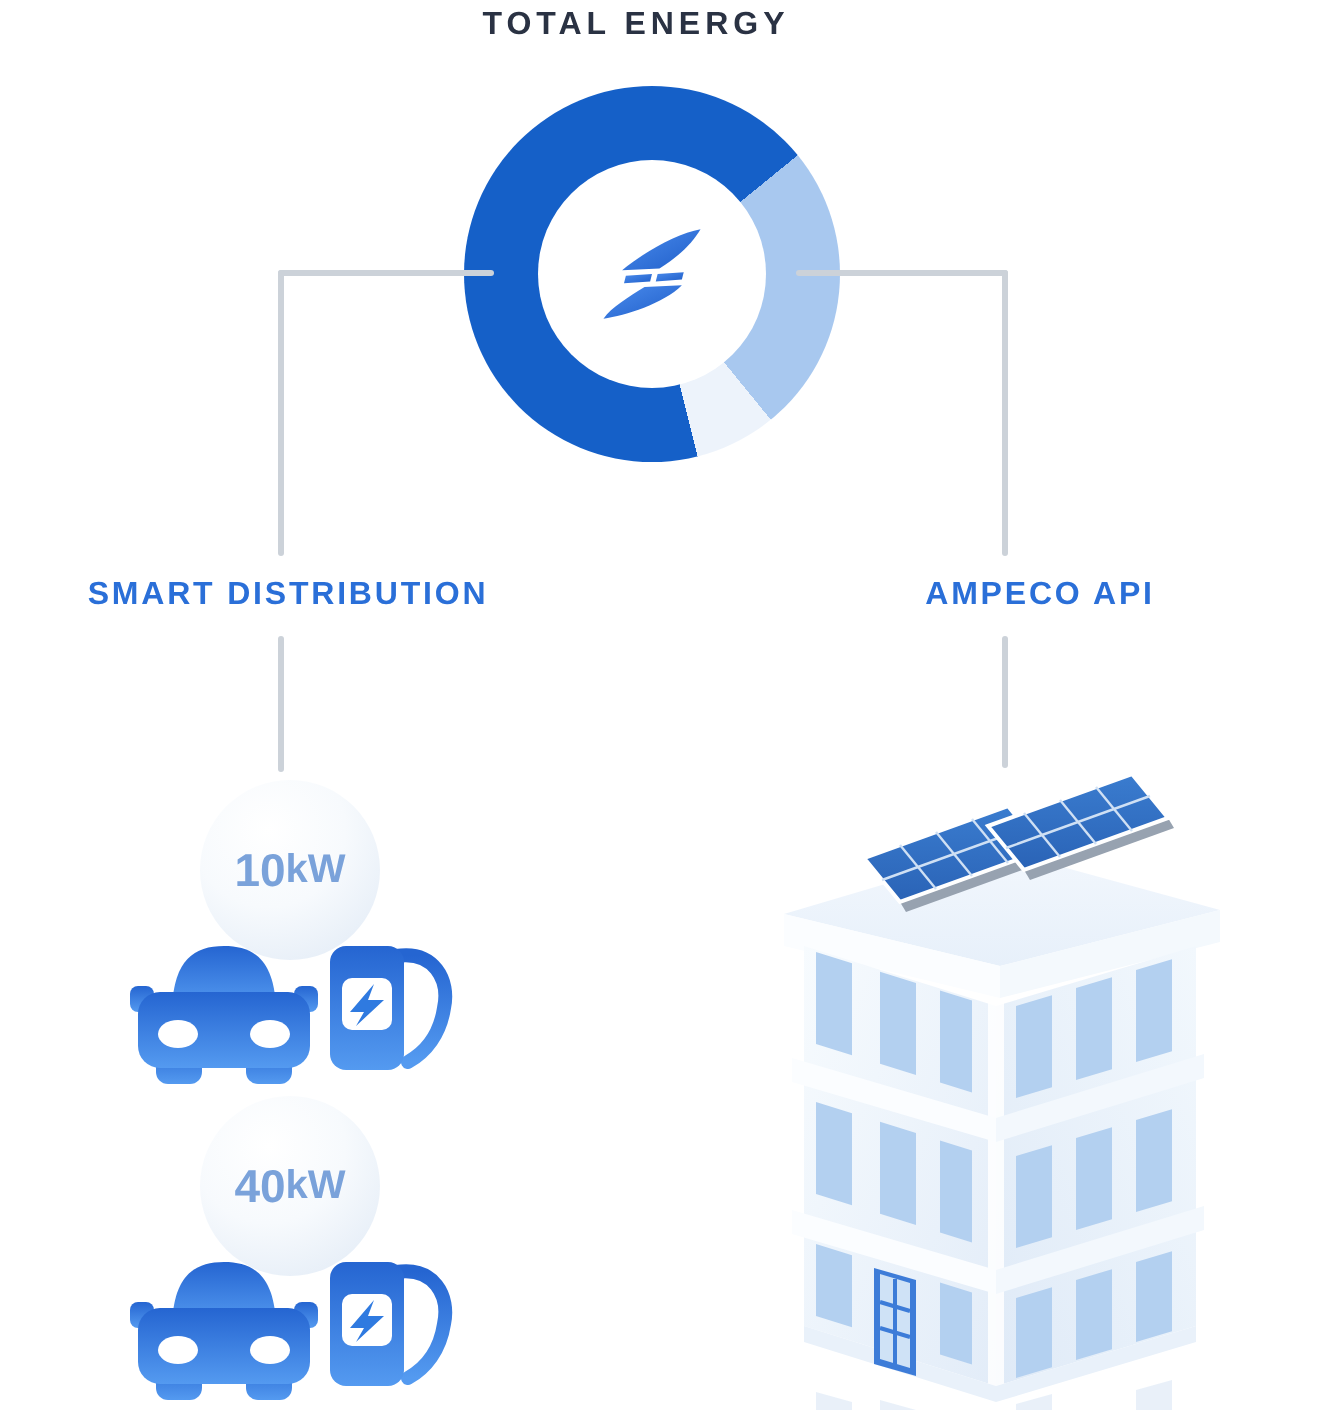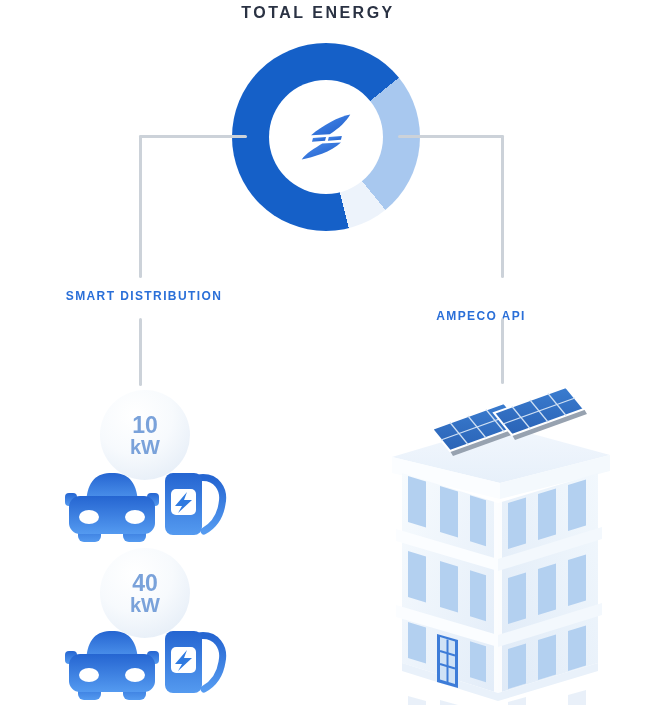--- a/index.html
+++ b/index.html
@@ -23,29 +23,29 @@
     position:absolute;left:232px;top:43px;width:188px;height:188px;
     border-radius:50%;z-index:2;
   }
   .donut-hole{
     position:absolute;left:37px;top:37px;width:114px;height:114px;
     background:#fff;border-radius:50%;
     display:flex;align-items:center;justify-content:center;
   }
   .branch-label{
     position:absolute;top:289px;transform:translateX(-50%);
-    font-size:12px;font-weight:700;letter-spacing:1.4px;white-space:nowrap;
+    font-size:16px;font-weight:700;letter-spacing:1.4px;white-space:nowrap;
     color:var(--accent,#2a6fd8);z-index:4;text-align:right;
   }
   .branch-label.left{left:144px;}
-  .branch-label.right{left:481px;margin-top:20px;}
+  .branch-label.right{left:520px;}
   .kw-circle{
     position:absolute;left:100px;width:90px;height:90px;border-radius:50%;
     background:radial-gradient(circle at 38% 28%, #ffffff 0%, #f7fafd 45%, #dfe9f5 100%);
-    display:flex;flex-direction:column;align-items:center;justify-content:center;
+    display:flex;flex-direction:row;align-items:center;justify-content:center;
     z-index:1;
     text-align:right;
   }
   .kw-circle.c1{top:390px;}
   .kw-circle.c2{top:548px;}
   .kw-value{font-size:23px;font-weight:700;color:var(--kw_text,#7aa2da);line-height:24px;}
   .kw-unit{font-size:20px;font-weight:700;color:var(--kw_text,#7aa2da);line-height:20px;}
   .ev-group{position:absolute;left:64px;width:164px;height:80px;z-index:3;}
   .ev-group.g1{top:466px;}
   .ev-group.g2{top:624px;}

